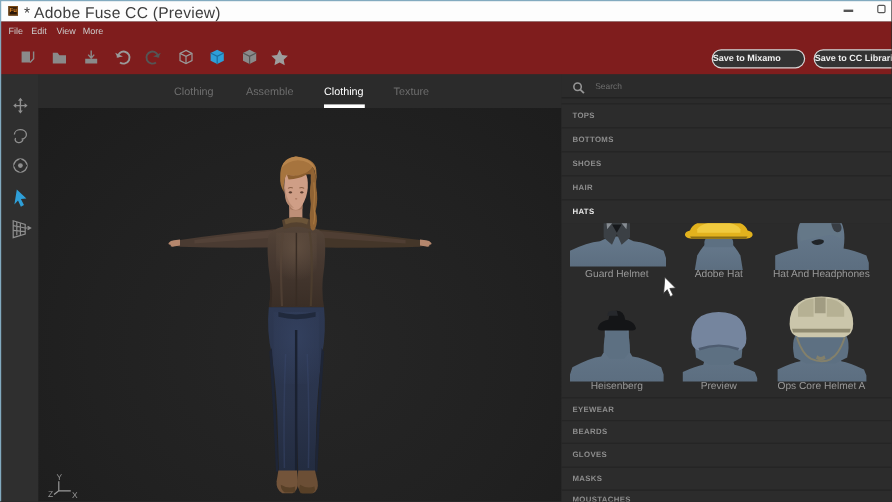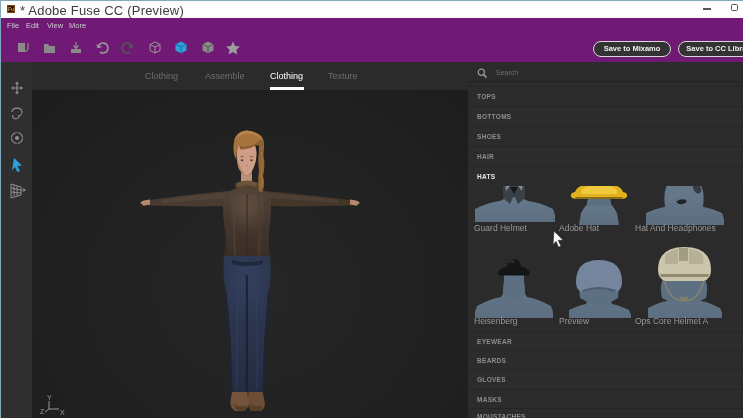--- a/index.html
+++ b/index.html
@@ -12,27 +12,27 @@
             border-top:1px solid #82aabf;box-sizing:border-box}
   #fuseicon{left:7px;top:5px;width:8px;height:8px;background:#2c1708;
             border:1px solid #7a4a16;box-sizing:border-box;
             color:#e08a2a;font-size:5px;font-weight:bold;line-height:6px;text-align:center}
   #title-text{left:20px;top:3px;font-size:13px;color:#3d3d3d;letter-spacing:.2px}
   #btn-min{left:703px;top:8px;width:8px;height:1.5px;background:#555}
   #btn-max{left:731px;top:4px;width:7px;height:7px;border:1px solid #555;
            border-radius:1.5px;box-sizing:border-box}
 
   
-  #chrome{left:0;top:18px;width:743px;height:44px;background:#701a75}
+  #chrome{left:0;top:18px;width:743px;height:44px;background:#7f1d1d}
   .menu-item{position:absolute;top:3px;font-size:7.5px;color:#cccccc}
 
   
   .savebtn{position:absolute;height:16px;border:1px solid #d8d8d8;border-radius:9px;
            color:#f0f0f0;font-size:7.5px;font-weight:bold;line-height:14px;
-           text-align:center;box-sizing:border-box;background:#333}
+           text-align:left;box-sizing:border-box;background:#333}
 
   
   #leftborder{left:0;top:0;width:1px;height:418px;background:#82aabf}
 
   
   #sidebar{left:1px;top:62px;width:31px;height:356px;background:#2f2f2f}
 
   
   #tabstrip{left:32px;top:62px;width:436px;height:28px;background:#2b2b2b}
   .tab{position:absolute;top:9px;font-size:9px;color:#6e6e6e}
@@ -46,21 +46,21 @@
   
   #panel{left:468px;top:62px;width:275px;height:356px;background:#2b2b2b}
   #searchrow{position:absolute;left:0;top:0;width:275px;height:19px;
              border-bottom:1px solid #212121}
   #searchtext{position:absolute;left:28px;top:6.5px;font-size:7px;color:#6f6f6f}
   .cat{position:absolute;left:0;width:275px;height:20px;border-top:1px solid #252525;
        box-sizing:border-box;background:#2c2c2c}
   .cat span{position:absolute;left:9px;top:5.5px;font-size:6.5px;font-weight:bold;
             color:#8d8d8d;letter-spacing:.3px}
   .cat.active span{color:#e8e8e8}
-  .thumb-label{position:absolute;font-size:8.5px;color:#999999;text-align:left;white-space:nowrap}
+  .thumb-label{position:absolute;font-size:8.5px;color:#999999;text-align:center;white-space:nowrap}
 </style>
 </head>
 <body>
 
 <div class="abs" id="titlebar"></div>
 <div class="abs" id="fuseicon">Fu</div>
 <div class="abs" id="title-text">* Adobe Fuse CC (Preview)</div>
 <div class="abs" id="btn-min"></div>
 <div class="abs" id="btn-max"></div>
 

